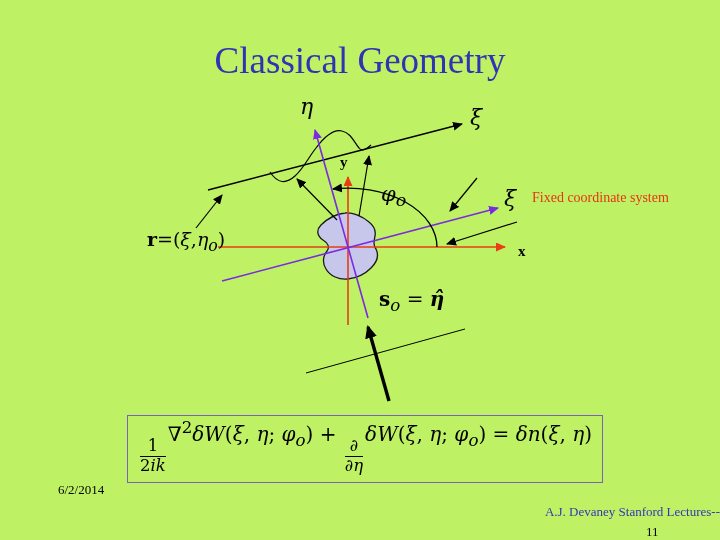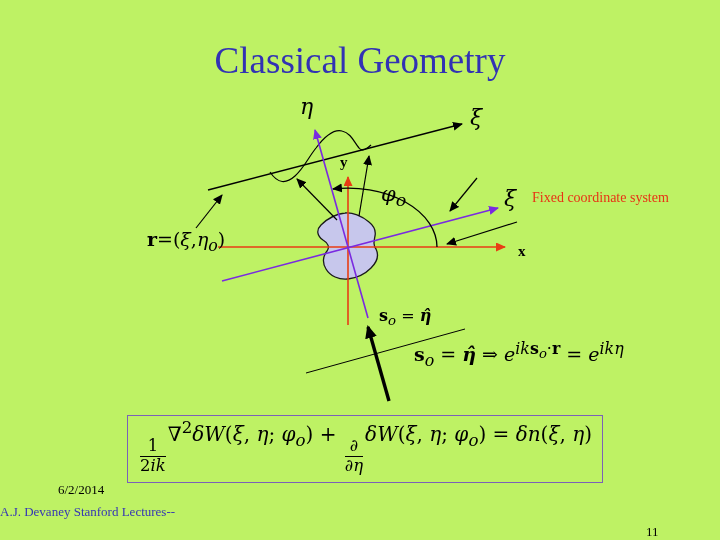--- a/index.html
+++ b/index.html
@@ -11,30 +11,30 @@
   .dw-label{left:120px;top:130px;font-size:17px;}
   .r-label{left:108px;top:230px;font-size:19px;margin-left:39px;}
   .eta-label{left:300px;top:96px;font-size:22px;font-style:italic;}
   .xi-top-label{left:470px;top:107px;font-size:22px;font-style:italic;}
   .xi-rot-label{left:504px;top:188px;font-size:22px;font-style:italic;}
   .y-label{left:340px;top:155px;font-size:15px;font-weight:bold;}
   .x-label{left:518px;top:244px;font-size:15px;font-weight:bold;}
   .phi-label{left:381px;top:184px;font-size:21px;font-style:italic;}
   .rotating-label{left:433px;top:158px;font-size:16px;color:#6b2bd6;}
   .fixed-label{left:532px;top:191px;font-size:14px;color:#e83315;}
-  .so-label{left:379px;top:308px;font-size:16px;}
+  .so-label{left:379px;top:289px;font-size:20px;}
   .so-formula{left:414px;top:345px;font-size:19px;}
   .eq-box{position:absolute;left:127px;top:415px;width:474px;height:66px;
           border:1.5px solid #7b61b8;display:flex;align-items:center;justify-content:center;}
   .eq{font-size:20px;white-space:nowrap;font-family:"DejaVu Serif",serif;}
   .frac{display:inline-flex;flex-direction:column;text-align:center;vertical-align:-0.6em;
         font-size:0.82em;line-height:1.15;margin:0 2px;}
   .frac .num{border-bottom:1.3px solid #000;padding:0 3px;}
   .footer-date{left:58px;top:483px;font-size:13px;}
-  .footer-credit{left:0;top:503px;width:720px;text-align:left;font-size:13px;color:#3535b5;line-height:1.35;}
+  .footer-credit{left:0;top:503px;width:720px;text-align:right;font-size:13px;color:#3535b5;line-height:1.35;}
   .footer-page{left:646px;top:525px;font-size:13px;}
   svg{position:absolute;left:0;top:0;}
   sub,sup{line-height:0;}
 </style>
 </head>
 <body>
 
 <div class="slide">
 
   <svg width="720" height="540" viewBox="0 0 720 540">
@@ -87,21 +87,20 @@
   <div class="lbl math eta-label">η</div>
   <div class="lbl math xi-top-label">ξ</div>
   <div class="lbl math xi-rot-label">ξ</div>
   <div class="lbl y-label">y</div>
   <div class="lbl x-label">x</div>
   <div class="lbl math phi-label"><i>φ<sub>o</sub></i></div>
 
   <div class="lbl fixed-label">Fixed coordinate system</div>
 
   <div class="lbl math so-label"><b>s</b><sub><i>o</i></sub> = <b><i>η̂</i></b></div>
-  <div class="lbl math so-formula"><b>s</b><sub><i>o</i></sub> = <b><i>η̂</i></b> ⇒ <i>e</i><sup><i>ik</i><b>s</b><sub><i>o</i></sub>·<b>r</b></sup> = <i>e</i><sup><i>ikη</i></sup></div>
 
   <div class="eq-box">
     <span class="eq"><span class="frac">
           <span class="num">1</span>
           <span class="den">2<i>ik</i></span>
         </span>∇<sup>2</sup><i>δW</i>(<i>ξ</i>, <i>η</i>; <i>φ<sub>o</sub></i>) + <span class="frac">
           <span class="num"><i>∂</i></span>
           <span class="den"><i>∂η</i></span>
         </span><i>δW</i>(<i>ξ</i>, <i>η</i>; <i>φ<sub>o</sub></i>) = <i>δn</i>(<i>ξ</i>, <i>η</i>)</span>
   </div>

